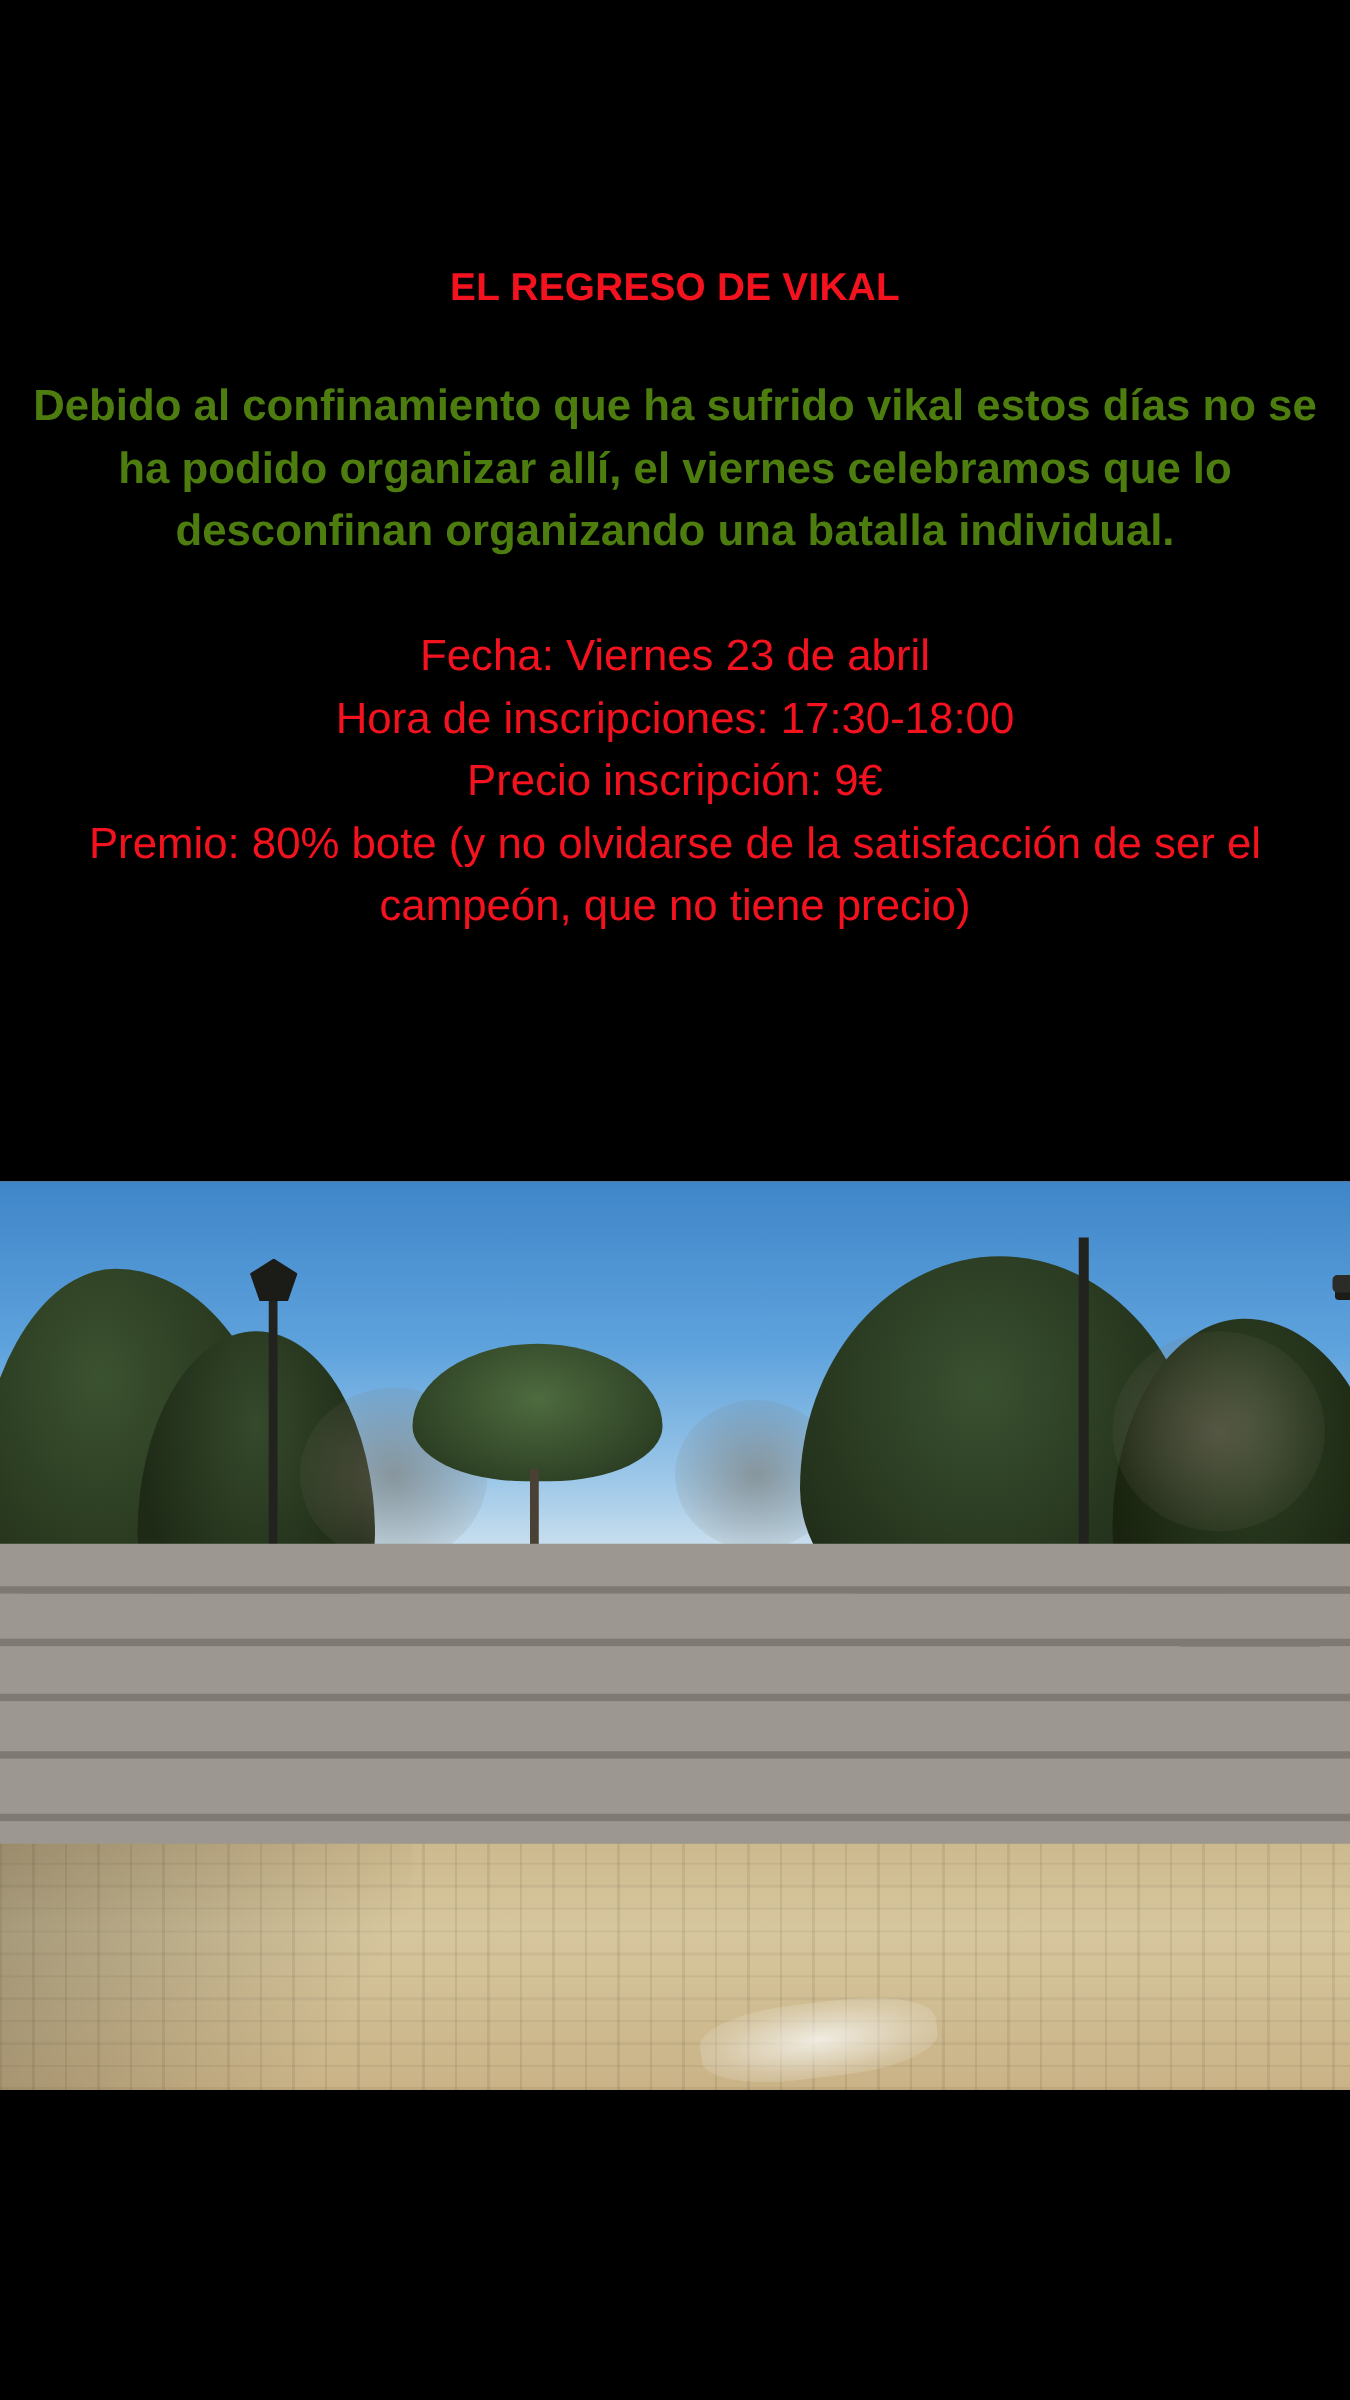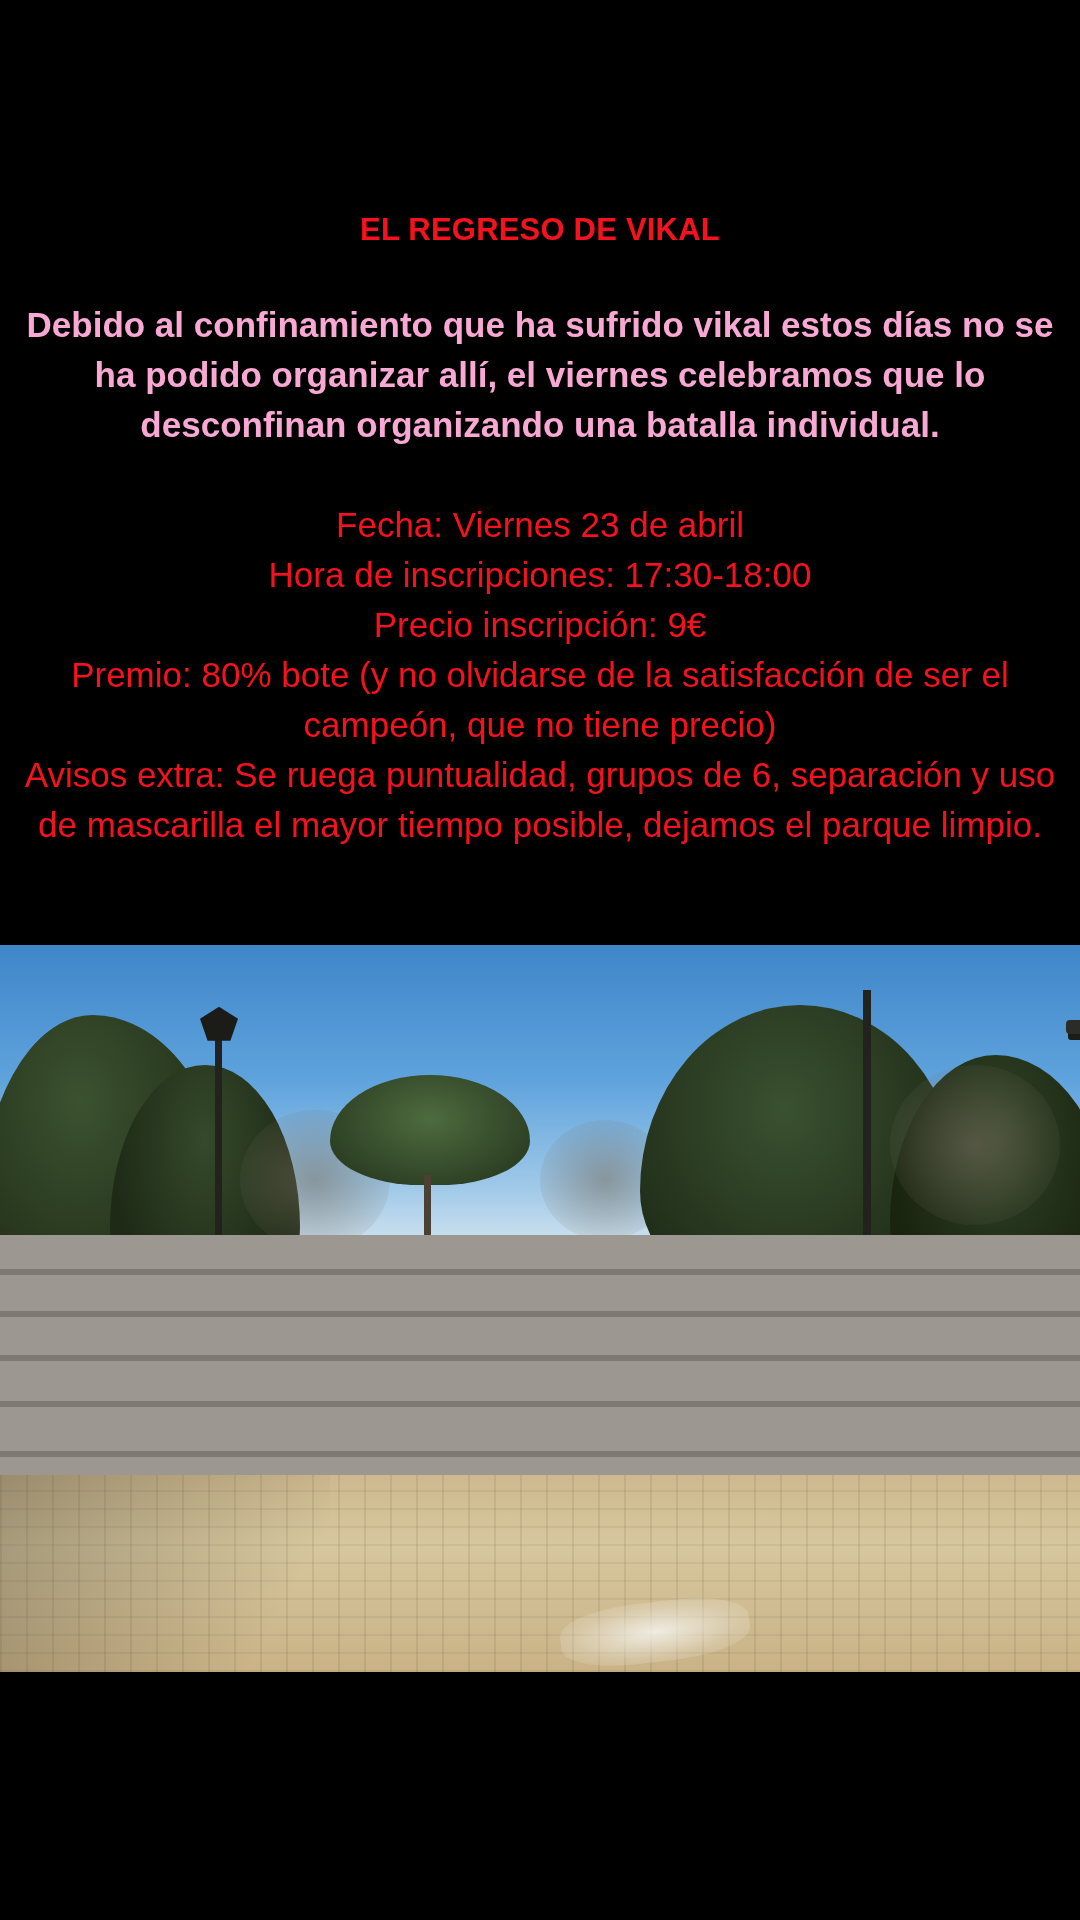--- a/index.html
+++ b/index.html
@@ -44,21 +44,21 @@
     letter-spacing: 0.2px;
     color: #f5121f;
     line-height: 1.15;
   }
   .para {
     position: absolute;
     left: 22px;
     right: 22px;
     text-align: center;
     font-weight: bold;
-    color: #f9a8d4;
+    color: #4d7c0f;
   }
   .para-intro {
     top: 300px;
     font-size: 35px;
     line-height: 50px;
   }
   .details {
     position: absolute;
     top: 500px;
     left: 22px;
@@ -218,21 +218,20 @@
 <div class="poster">
 
   <div class="text-block">
     <div class="headline">EL REGRESO DE VIKAL</div>
     <div class="para para-intro">Debido al confinamiento que ha sufrido vikal estos días no se ha podido organizar allí, el viernes celebramos que lo desconfinan organizando una batalla individual.</div>
     <div class="details">
       <div>Fecha: Viernes 23 de abril</div>
       <div>Hora de inscripciones: 17:30-18:00</div>
       <div>Precio inscripción: 9€</div>
       <div>Premio: 80% bote (y no olvidarse de la satisfacción de ser el campeón, que no tiene precio)</div>
-      <div>Avisos extra: Se ruega puntualidad, grupos de 6, separación y uso de mascarilla el mayor tiempo posible, dejamos el parque limpio.</div>
     </div>
   </div>
 
   <div class="photo">
     <div class="sky"></div>
 
     <div class="tree conifer-left"></div>
     <div class="tree conifer-left2"></div>
     <div class="bare-tree b1"></div>
     <div class="tree pine-center"></div>

